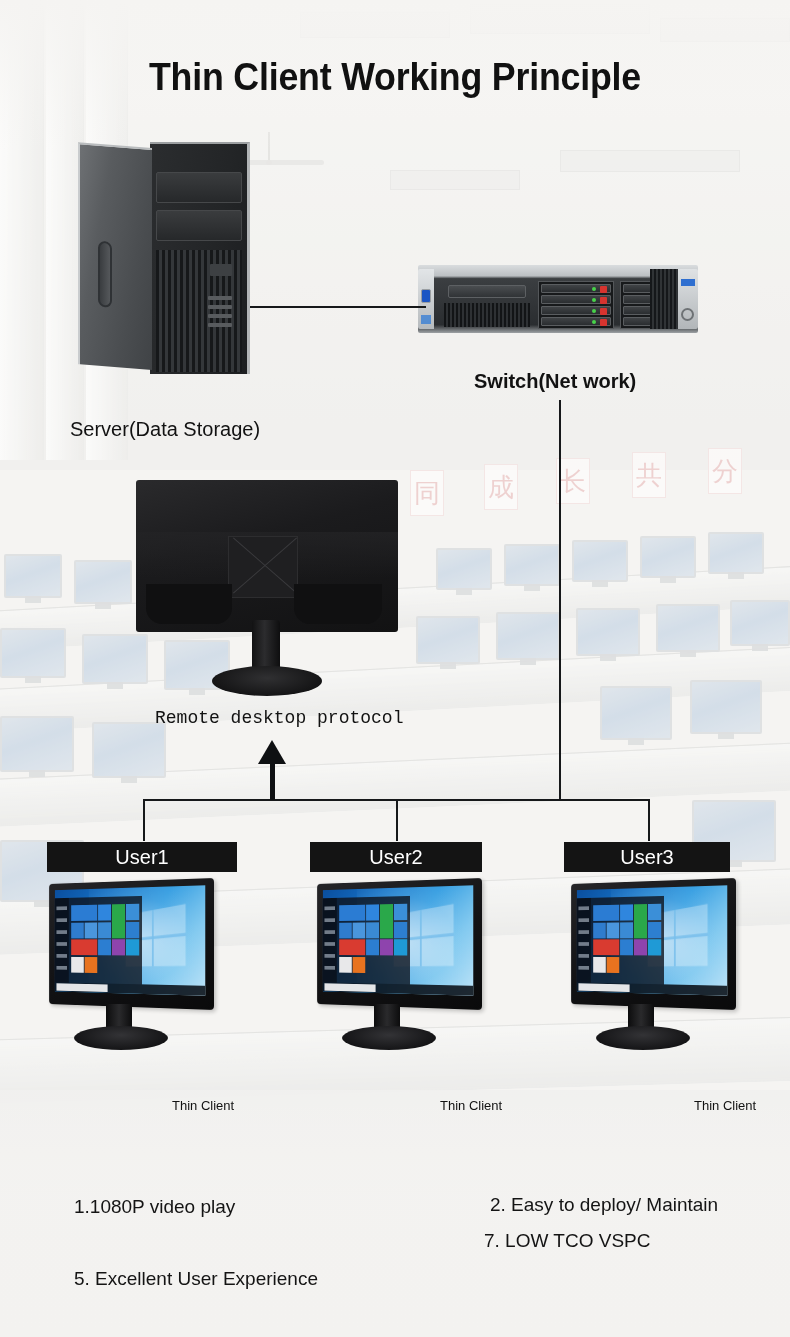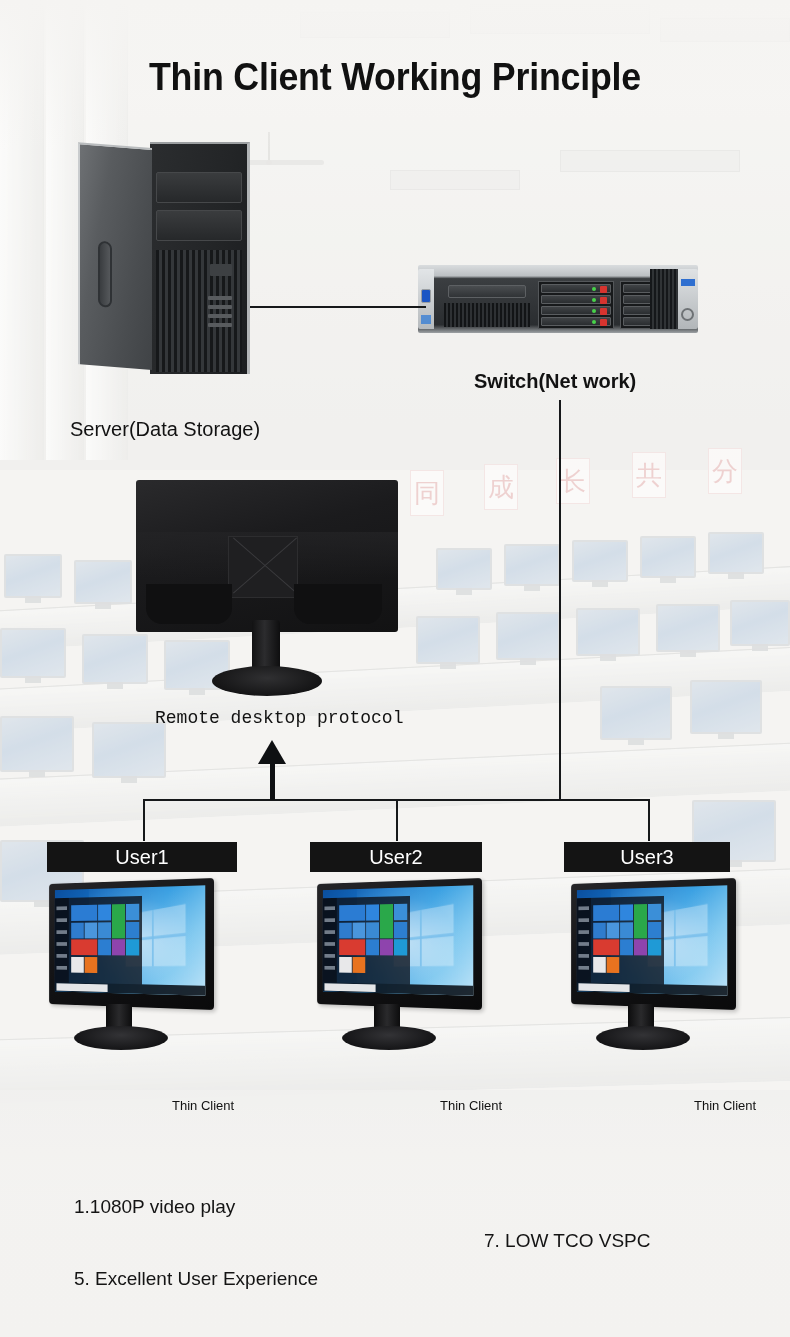--- a/index.html
+++ b/index.html
@@ -647,16 +647,17 @@
       </div>
     </div>
     <div class="st-stand-neck"></div>
     <div class="st-stand-base"></div>
 
   </div>
   <div class="lbl lbl-thin" style="left:694px;top:1098px;">Thin Client</div>
 
 
   <div class="adv-item" style="left:74px;top:1196px;">1.1080P video play</div>
+  <div class="adv-item" style="left:490px;top:1194px;">2. Easy to deploy/ Maintain</div>
   <div class="adv-item" style="left:484px;top:1230px;">7. LOW TCO VSPC</div>
   <div class="adv-item" style="left:74px;top:1268px;">5. Excellent User Experience</div>
 
 </div>
 
 </body></html>

